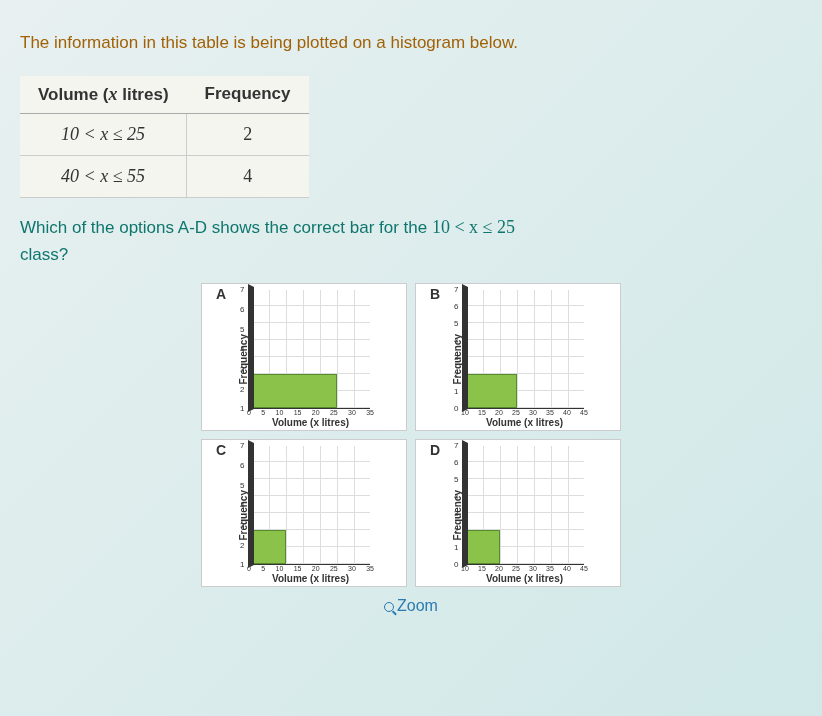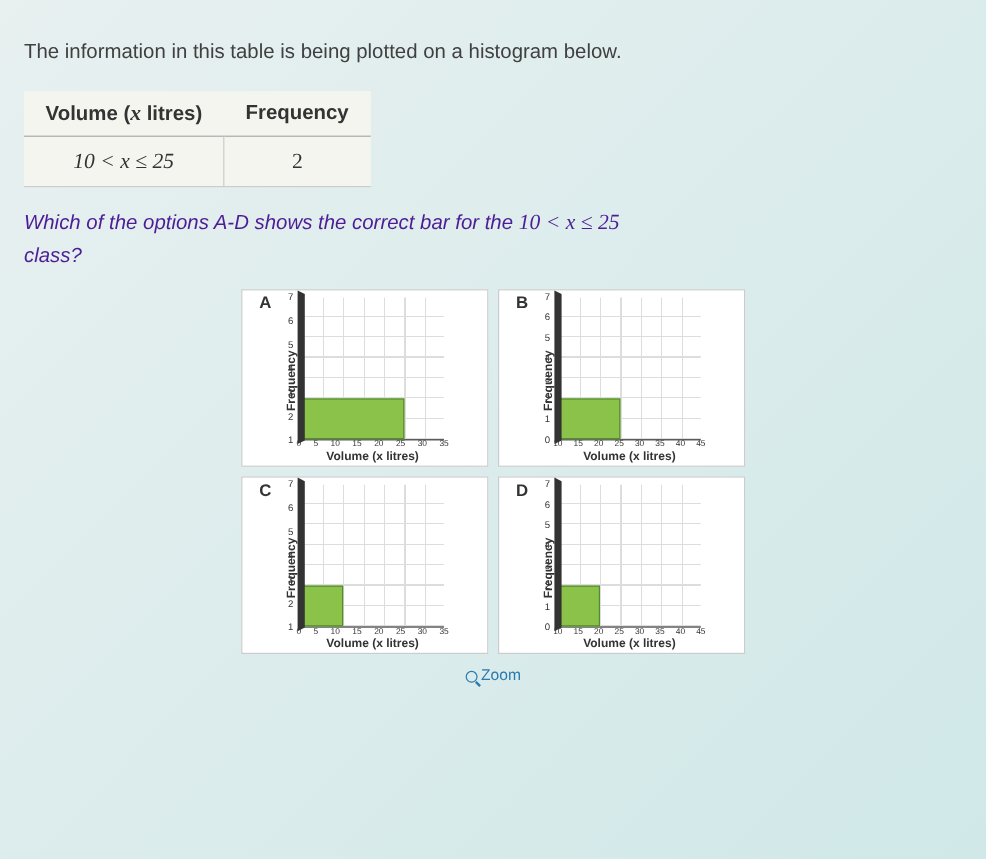--- a/index.html
+++ b/index.html
@@ -6,21 +6,21 @@
     body {
       font-family: Arial, sans-serif;
       background: linear-gradient(135deg, #e8f0f0 0%, #d0e8e8 100%);
       width: 822px;
       height: 716px;
       padding: 30px 20px;
       color: #333;
     }
     .question-text {
       font-size: 17px;
-      color: #404040;
+      color: #a16207;
       margin-bottom: 20px;
       line-height: 1.5;
     }
     .data-table {
       border-collapse: collapse;
       margin-bottom: 15px;
       background: #f5f5f0;
     }
     .data-table th {
       padding: 8px 18px;
@@ -36,24 +36,23 @@
       font-size: 18px;
       font-family: 'Times New Roman', serif;
       border-bottom: 1px solid #ccc;
     }
     .data-table td:first-child {
       font-style: italic;
       border-right: 1px solid #ccc;
     }
     .question-text2 {
       font-size: 17px;
-      color: #4c1d95;
+      color: #0f766e;
       line-height: 1.6;
       margin-bottom: 15px;
-      font-style: italic;
     }
     .math {
       font-family: 'Times New Roman', serif;
       font-size: 18px;
     }
     .charts-container {
       display: grid;
       grid-template-columns: 1fr 1fr;
       gap: 8px;
       width: 420px;
@@ -137,21 +136,21 @@
       content: '';
       position: absolute;
       right: -6px; bottom: -4px;
       border-top: 3px solid transparent;
       border-bottom: 3px solid transparent;
       border-left: 6px solid #333;
     }
     .zoom {
       text-align: center;
       color: #2a7ab0;
-      font-size: 13px;
+      font-size: 16px;
       margin-top: 0;
       cursor: pointer;
     }
     .zoom-icon {
       display: inline-block;
       width: 10px; height: 10px;
       border: 1.5px solid #2a7ab0;
       border-radius: 50%;
       position: relative;
       margin-right: 3px;
@@ -177,20 +176,24 @@
       <th>
         Volume (<span class="math" style="font-style:italic">x</span> litres)
       </th>
       <th>Frequency</th>
     </tr>
   </thead>
   <tbody>
     <tr>
       <td>10 &lt; x ≤ 25</td>
       <td>2</td>
+    </tr>
+    <tr>
+      <td>40 &lt; x ≤ 55</td>
+      <td>4</td>
     </tr>
   </tbody>
 </table>
 
 <div class="question-text2">
   <span>Which of the options A-D shows the correct bar for the </span><span class="math">10 &lt; x ≤ 25</span>
   <div style="text-align:left">class?</div>
 </div>
 
 <div class="charts-container">

